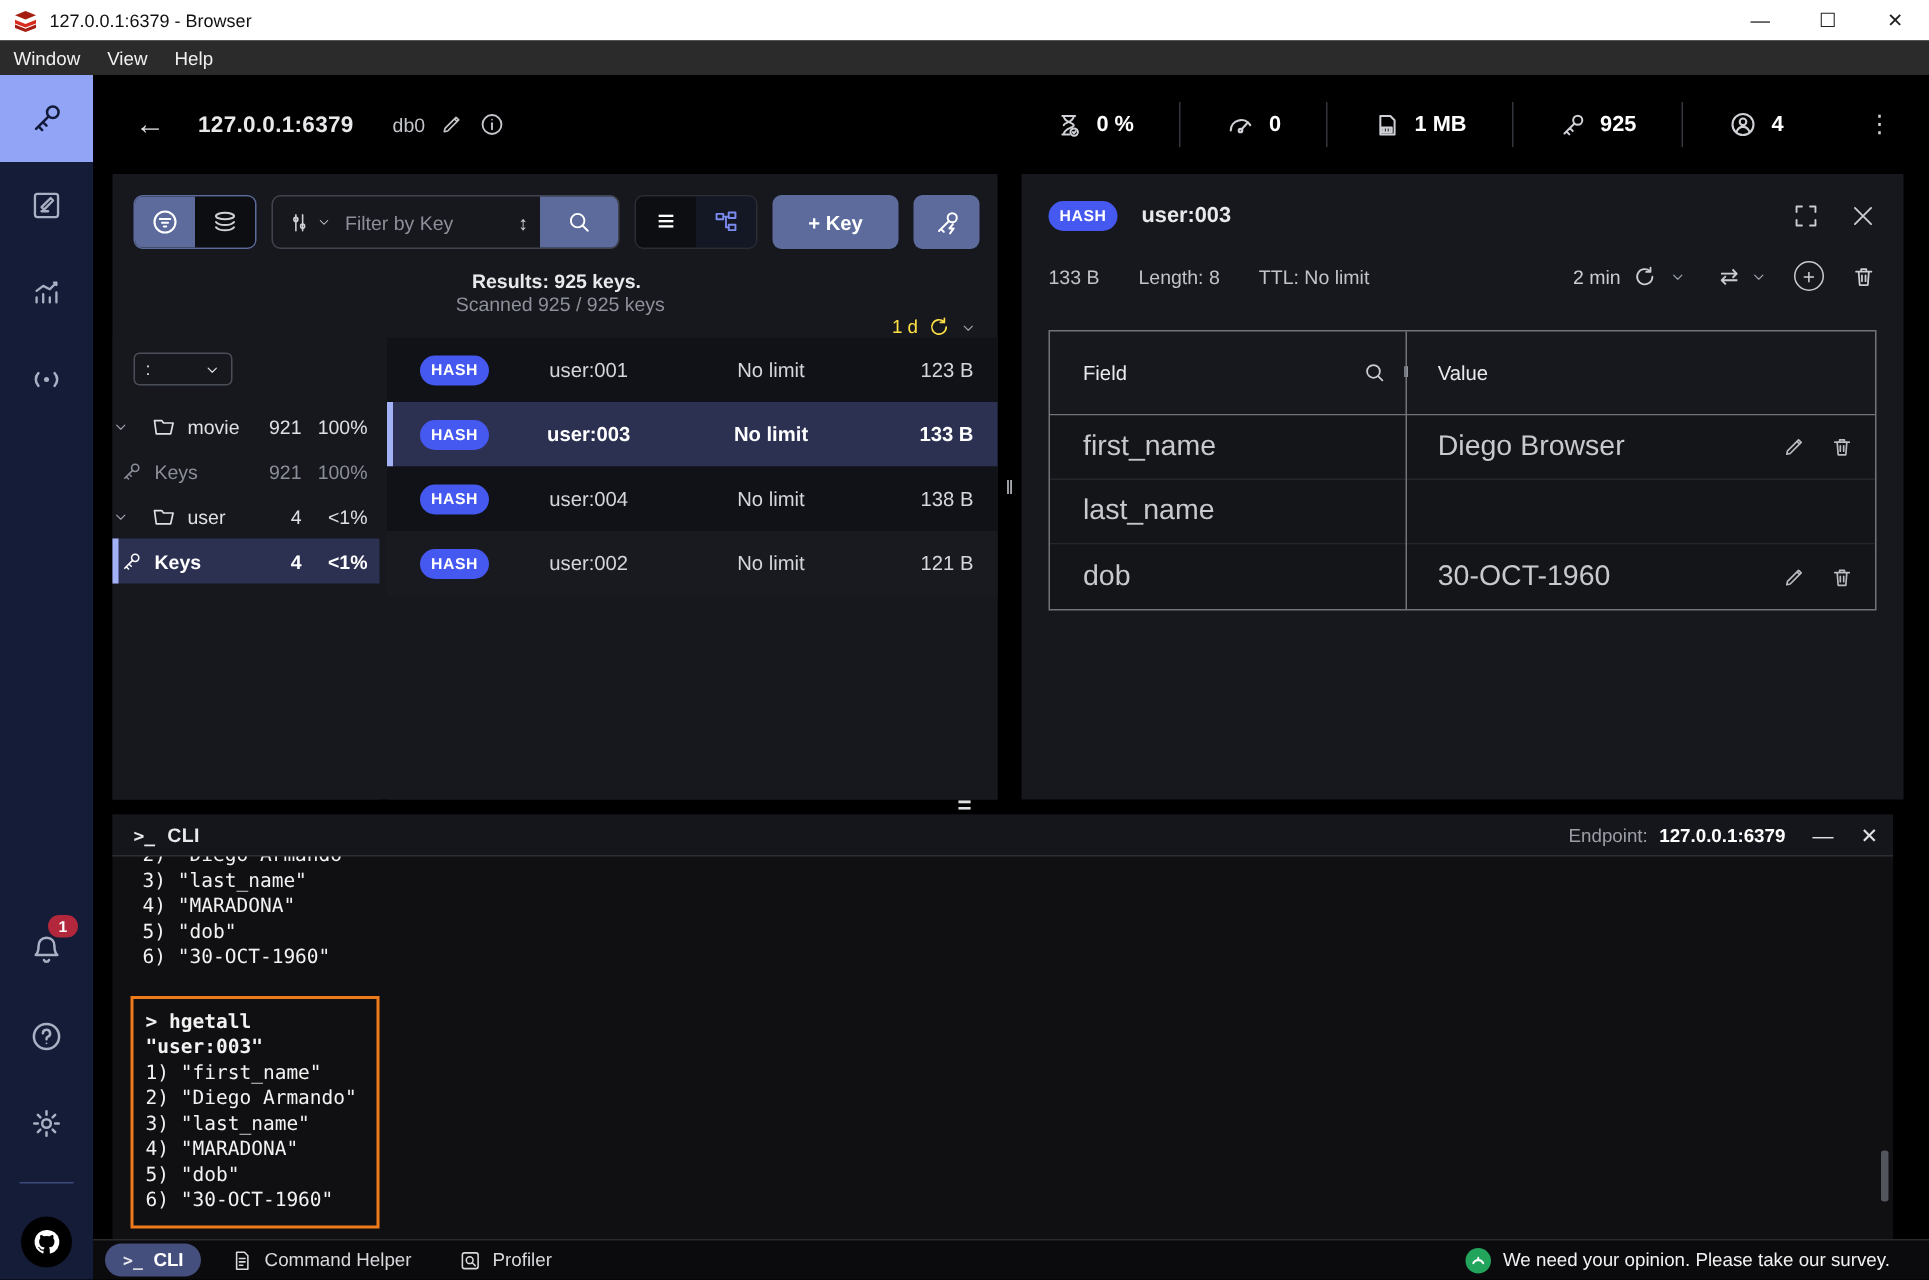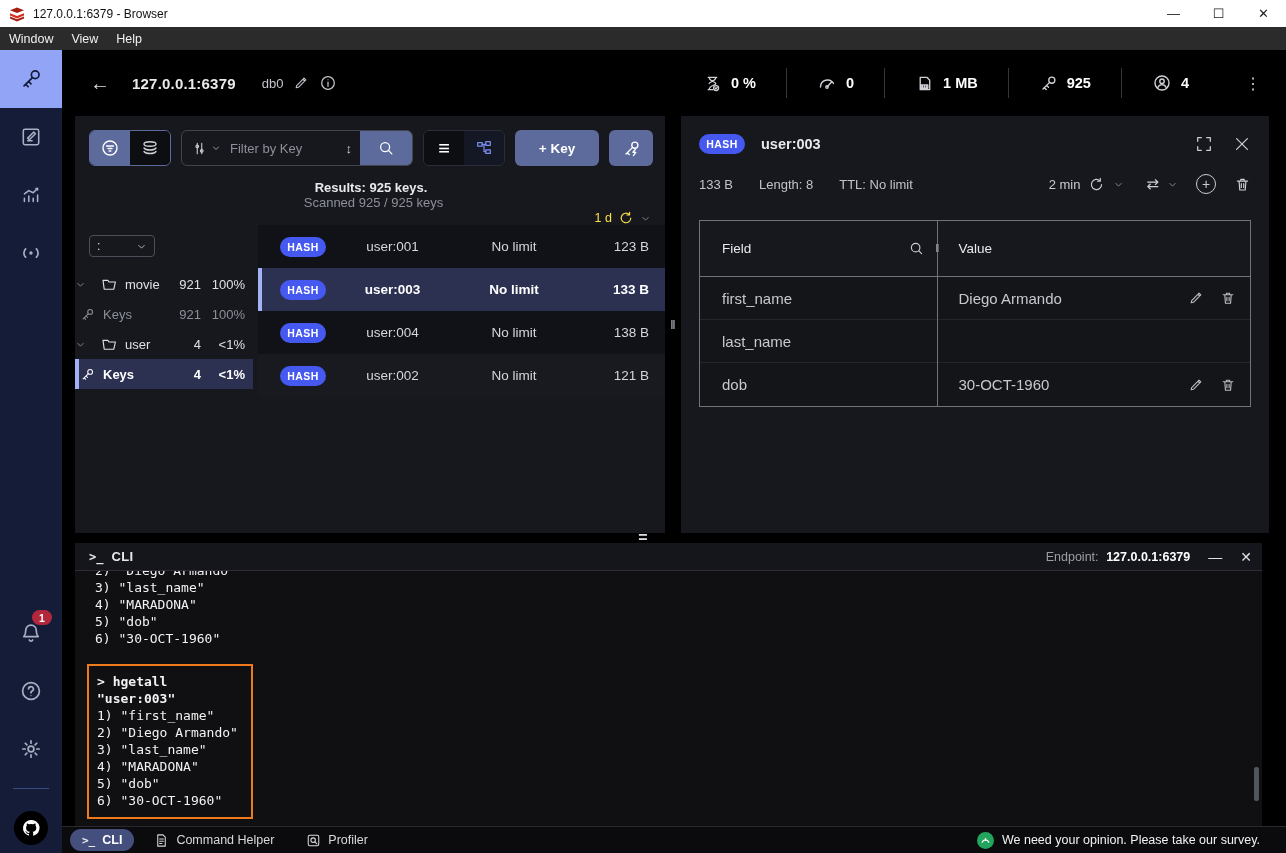--- a/index.html
+++ b/index.html
@@ -109,21 +109,21 @@
   .d-meta-icons { margin-left:auto; display:flex; align-items:center; gap:8px; color:#c9ccd2; }
   .chev-sm { font-size:10px; color:#9aa0ac; }
   .plus-circle { width:20px; height:20px; border:1.4px solid #c9ccd2; border-radius:50%; display:flex; align-items:center; justify-content:center; font-size:14px; margin-left:10px; }
   .d-table { margin-top:26px; border:1px solid #70737a; position:relative; }
   .dt-head { height:56px; display:flex; align-items:center; font-size:13.5px; color:#e8e9eb; border-bottom:1px solid #70737a; }
   .dt-col-f { width:43%; display:flex; align-items:center; padding-left:22px; }
   .dt-col-v { flex:1; padding-left:22px; }
   .dt-search { margin-left:auto; margin-right:10px; color:#c9ccd2; }
   .dt-resize { color:#9aa0ac; font-size:10px; margin-right:-3px; z-index:2; }
   .dt-vline { position:absolute; left:43%; top:0; bottom:0; width:1px; background:#70737a; }
-  .dt-row { height:43px; display:flex; align-items:center; background:#141519; border-bottom:1px solid #25262c; font-size:15px; color:#c7c9ce; }
+  .dt-row { height:43px; display:flex; align-items:center; background:#141519; border-bottom:1px solid #25262c; font-size:19px; color:#c7c9ce; }
   .dt-row:last-child { border-bottom:none; }
   .dt-f { width:43%; padding-left:22px; }
   .dt-v { flex:1; padding-left:22px; display:flex; align-items:center; }
   .row-icons { margin-left:auto; display:flex; gap:16px; padding-right:14px; color:#b9bcc2; }
 
   
   .cli { position:absolute; left:75px; top:543px; width:1187px; height:283px; background:#101013; }
   .cli-head { height:28px; background:#15161b; border-bottom:1px solid #2c2e34; display:flex; align-items:center; padding:0 10px 0 14px; font-size:13px; }
   .cli-title { font-weight:bold; margin-left:8px; letter-spacing:.3px; }
   .prompt-glyph { font-family:"DejaVu Sans Mono",monospace; font-weight:bold; font-size:12px; color:#e8e9eb; }
@@ -499,21 +499,21 @@
               <path d="M12.8 12.8 16 16"></path>
             </svg>
         </span>
         <span class="dt-resize">‖</span>
       </div>
       <div class="dt-col-v">Value</div>
     </div>
     <div class="dt-row">
       <div class="dt-f">first_name</div>
       <div class="dt-v">
-        <span>Diego Armando</span>
+        <span>Diego Browser</span>
         <span class="row-icons">
           <svg class="ic" width="16" height="16" viewBox="0 0 20 20">
               <path d="M4 16l2.8-.6L16 6.2 13.8 4 4.6 13.2zM12.5 5.3l2.2 2.2"></path>
             </svg>
           <svg class="ic" width="16" height="16" viewBox="0 0 20 20">
               <path d="M4 6h12M8 6V4h4v2M6 6l.8 10.5h6.4L14 6M8.6 9v4.5M11.4 9v4.5"></path>
             </svg>
         </span>
       </div>
     </div>

